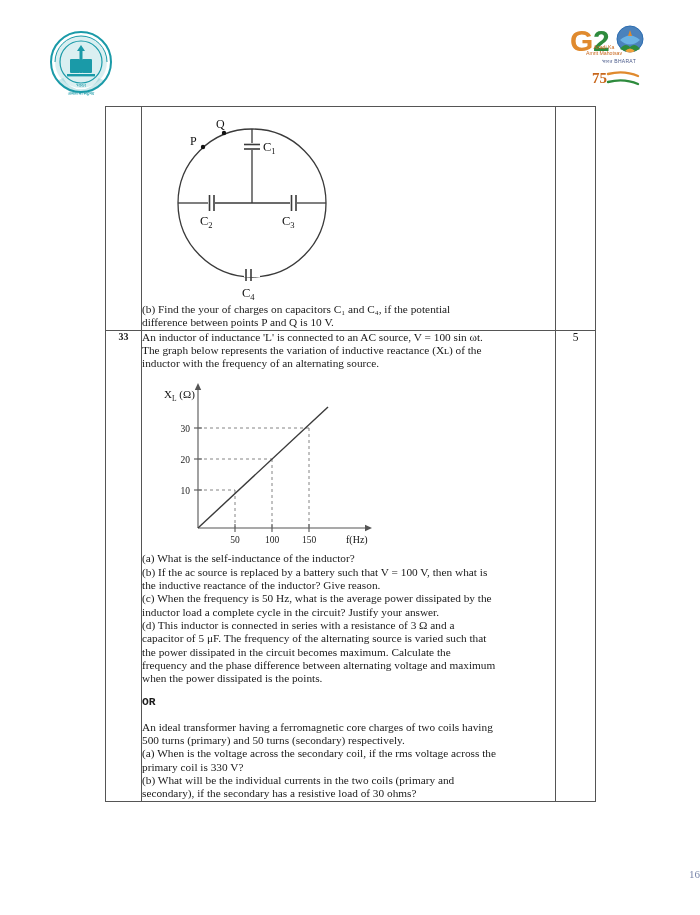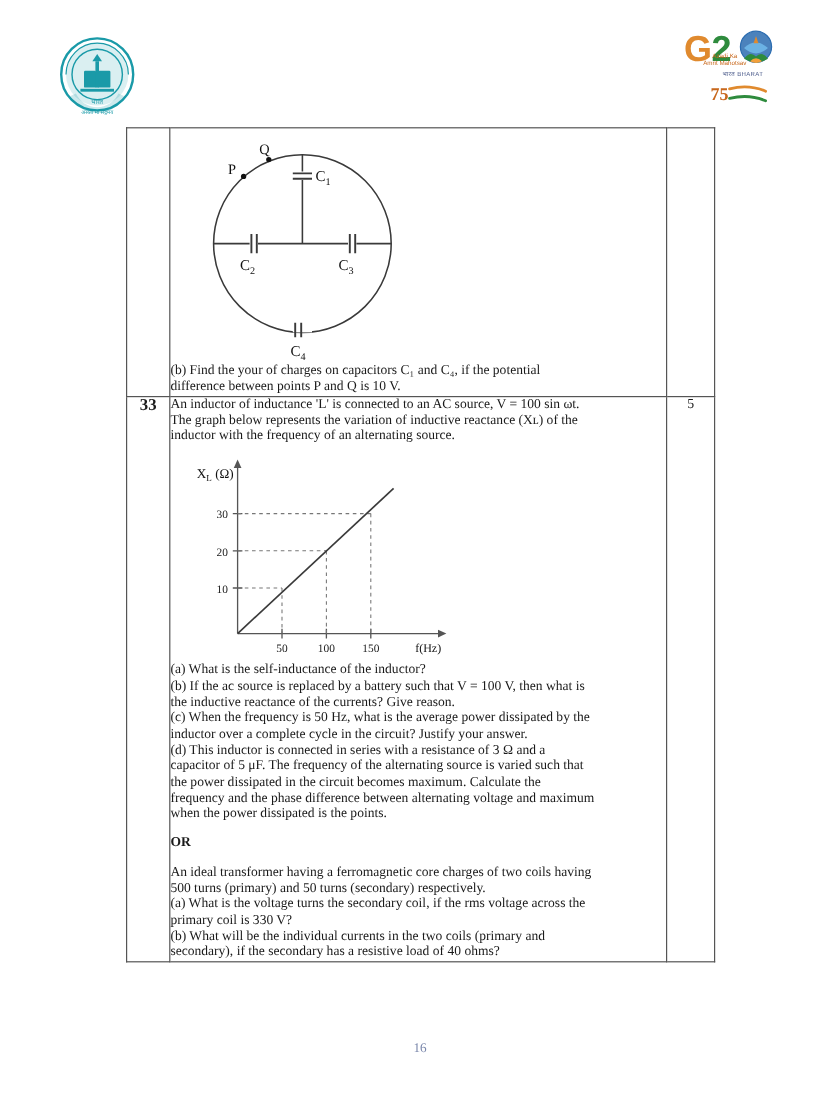--- a/index.html
+++ b/index.html
@@ -87,37 +87,37 @@
     border: 1px solid #555;
     vertical-align: top;
     padding: 0;
   }
   .col-qno { width: 36px; }
   .col-body { width: 414px; }
   .col-marks { width: 40px; }
 
   .qno {
     text-align: center;
-    font-size: 14px;
+    font-size: 10px;
     font-weight: bold;
     padding-top: 3px;
   }
   .marks {
     text-align: center;
     font-size: 11.5px;
     padding-top: 3px;
   }
   .body-cell {
     padding: 2px 3px 3px 4px;
     font-size: 11.3px;
     line-height: 13.3px;
   }
   .qline { margin: 0; }
   .gap { height: 11px; }
-  .bold { font-weight: bold; }
+  .bold { font-weight: bold; font-family: Liberation Mono, monospace; }
 
   
   #circuit {
     position: relative;
     width: 300px;
     height: 186px;
     margin: 8px 0 2px 20px;
   }
 
   
@@ -127,21 +127,21 @@
     height: 172px;
     margin: 6px 0 4px 8px;
   }
 
   
   #page-number {
     position: absolute;
     left: 0;
     top: 868px;
     width: 700px;
-    text-align: center;
+    text-align: right;
     font-size: 11px;
     color: #7a87ab;
     font-family: "Liberation Serif", serif;
   }
 </style>
 </head>
 <body>
 
 <div id="page-header">
 
@@ -292,39 +292,39 @@
 
           <line x1="48" y1="152" x2="178" y2="31" stroke="#3a3a3a" stroke-width="1.4"></line>
 
           <text x="14" y="22" font-size="11" fill="#111" font-family="Liberation Serif, serif">X<tspan font-size="7.5" dy="2.5">L</tspan><tspan dy="-2.5" font-size="11"> (Ω)</tspan></text>
           <text x="196" y="167" font-size="10" fill="#111" font-family="Liberation Serif, serif">f(Hz)</text>
         </svg>
       </div>
 
       <p class="qline">(a) What is the self-inductance of the inductor?</p>
       <p class="qline">(b) If the ac source is replaced by a battery such that V = 100 V, then what is</p>
-      <p class="qline">the inductive reactance of the currents? Give reason.</p>
+      <p class="qline">the inductive reactance of the inductor? Give reason.</p>
       <p class="qline">(c) When the frequency is 50 Hz, what is the average power dissipated by the</p>
-      <p class="qline">inductor over a complete cycle in the circuit? Justify your answer.</p>
+      <p class="qline">inductor load a complete cycle in the circuit? Justify your answer.</p>
       <p class="qline">(d) This inductor is connected in series with a resistance of 3 Ω and a</p>
       <p class="qline">capacitor of 5 μF. The frequency of the alternating source is varied such that</p>
       <p class="qline">the power dissipated in the circuit becomes maximum. Calculate the</p>
       <p class="qline">frequency and the phase difference between alternating voltage and maximum</p>
       <p class="qline">when the power dissipated is the points.</p>
 
       <div class="gap"></div>
       <p class="qline bold">OR</p>
       <div class="gap"></div>
 
       <p class="qline">An ideal transformer having a ferromagnetic core charges of two coils having</p>
       <p class="qline">500 turns (primary) and 50 turns (secondary) respectively.</p>
-      <p class="qline">(a) What is the voltage turns the secondary coil, if the rms voltage across the</p>
+      <p class="qline">(a) When is the voltage across the secondary coil, if the rms voltage across the</p>
       <p class="qline">primary coil is 330 V?</p>
       <p class="qline">(b) What will be the individual currents in the two coils (primary and</p>
-      <p class="qline">secondary), if the secondary has a resistive load of 40 ohms?</p>
+      <p class="qline">secondary), if the secondary has a resistive load of 30 ohms?</p>
     </td>
     <td class="col-marks marks">5</td>
   </tr>
 
   </tbody>
 </table>
 
 <div id="page-number">16</div>
 
 </body></html>

